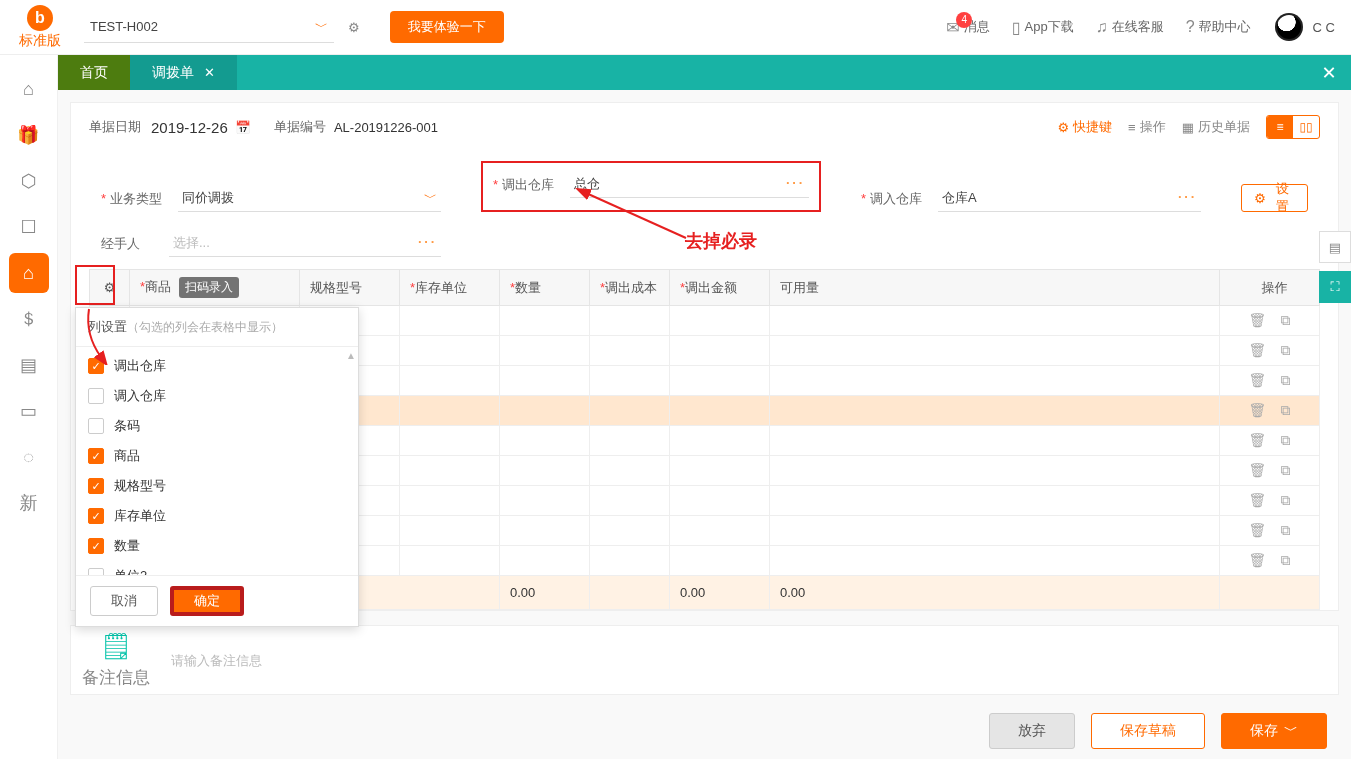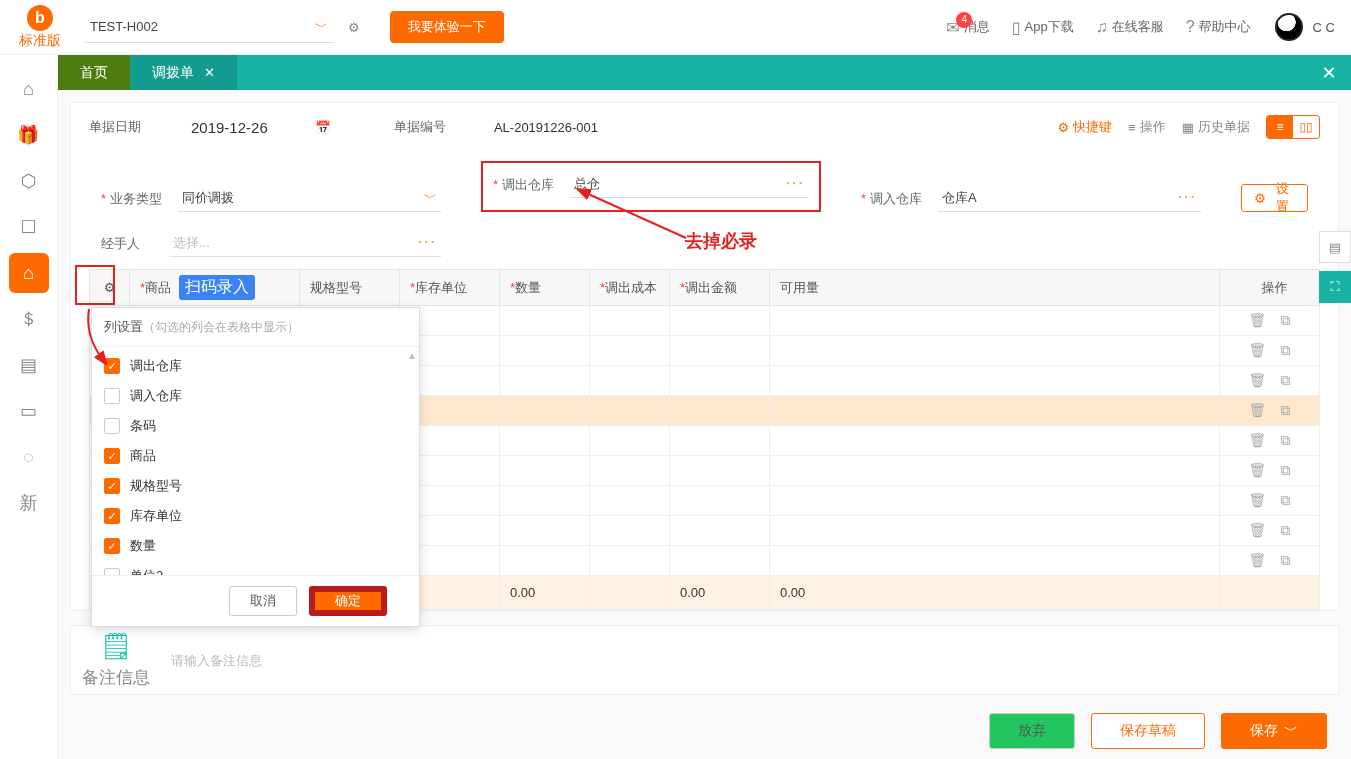--- a/index.html
+++ b/index.html
@@ -34,21 +34,21 @@
 
 .tabstrip { height: 44px; background: #18b3a5; display: flex; align-items: stretch; }
 .tab { display: flex; align-items: center; padding: 0 22px; color: #fff; font-size: 14px; cursor: pointer; }
 .tab.home { background: #4d7c0f; }
 .tab.active { background: #139b90; }
 .tab .close-x { margin-left: 10px; font-size: 13px; }
 .tabstrip .tab-close-all { margin-left: auto; width: 44px; display: flex; align-items: center; justify-content: center; color: #fff; cursor: pointer; font-size:18px; }
 
 
 .content { background: #fff; margin: 12px 12px 0 12px; border: 1px solid #eee; padding: 0 0 0 0; flex: 1; display:flex; flex-direction:column; position:relative; }
-.doc-header { display: flex; align-items: center; padding: 12px 18px; gap: 40px; }
+.doc-header { display: flex; align-items: center; padding: 12px 18px; }
 .doc-header .lbl { color: #666; font-size: 13px; margin-right: 10px; }
 .doc-header .date { color: #333; font-size: 15px; margin-right: 8px; }
 .doc-header .cal { color: #ff6a00; margin-right: 22px; }
 .doc-header .docno-lbl { color: #666; margin-right: 8px; }
 .doc-header .docno { color: #333; }
 .doc-header .right-tools { margin-left: auto; display: flex; align-items: center; gap: 16px; color: #888; }
 .right-tools span { cursor: pointer; display:flex; align-items:center; gap:4px; }
 .right-tools .hk { color: #ff6a00; }
 .view-toggle { display:flex; border:1px solid #ff6a00; border-radius:3px; overflow:hidden; }
 .view-toggle span { width:26px; height:22px; display:flex; align-items:center; justify-content:center; font-size:12px; }
@@ -81,49 +81,49 @@
 .tbl-wrap { position:relative; padding: 0 18px; }
 .tbl { width:100%; border-collapse:collapse; table-layout:fixed; }
 .tbl th { background:#f7f7f7; border:1px solid #e5e5e5; height:36px; font-weight:500; color:#555; font-size:13px; text-align:left; padding-left:10px; }
 .tbl th .req { color:#ff4040; }
 .tbl th.gear-col { width:40px; text-align:center; padding:0; }
 .tbl th.op-col { width:100px; text-align:center; }
 .tbl td { border:1px solid #eee; height:30px; }
 .tbl td.op { text-align:center; color:#999; }
 .tbl tr.hover-row td { background:#ffe7cf; }
 .tbl tfoot td { background:#fff2e4; height:34px; text-align:left; padding-left:10px; color:#333; }
-.scan-btn { display:inline-block; background:#3b82f6; color:#fff; font-size:16px; padding:2px 6px; border-radius:3px; margin-left:8px; }
+.scan-btn { display:inline-block; background:#737373; color:#fff; font-size:12px; padding:2px 6px; border-radius:3px; margin-left:8px; }
 .op-icons { display:flex; gap:14px; justify-content:center; color:#aaa; font-size:14px; }
 
 
-.popover { position:absolute; left:20px; top:38px; width:329px; background:#fff; border:1px solid #ddd; box-shadow:0 3px 10px rgba(0,0,0,0.15); z-index:40; }
+.popover { position:absolute; left:4px; top:38px; width:284px; background:#fff; border:1px solid #ddd; box-shadow:0 3px 10px rgba(0,0,0,0.15); z-index:40; }
 .popover .ptitle { padding:10px 12px; color:#555; font-size:13px; }
 .popover .ptitle .hint { color:#aaa; font-size:12px; }
 .popover .plist { max-height:230px; overflow-y:auto; border-top:1px solid #eee; border-bottom:1px solid #eee; padding:4px 0; }
 .popover .pitem { display:flex; align-items:center; padding:6px 12px; cursor:pointer; }
 .popover .pitem .cb { width:16px; height:16px; border:1px solid #ccc; border-radius:2px; margin-right:10px; display:flex; align-items:center; justify-content:center; font-size:11px; }
 .popover .pitem .cb.on { background:#ff6a00; border-color:#ff6a00; color:#fff; }
-.popover .pactions { display:flex; justify-content:flex-end; gap:12px; padding:10px 32px; }
+.popover .pactions { display:flex; gap:12px; padding:10px 14px; }
 .popover .pactions button { height:30px; padding:0 20px; border-radius:3px; cursor:pointer; font-size:13px; }
 .btn-cancel { background:#fff; border:1px solid #ccc; color:#555; }
-.btn-ok { background:#ff6a00; border:6px solid #b91c1c; color:#fff; }
+.btn-ok { background:#ff6a00; border:4px solid #b91c1c; color:#fff; }
 .popover .scrollbar-arrow { position:absolute; right:2px; top:42px; color:#bbb; font-size:10px; }
 
 
 .remark { margin:14px 12px 0 12px; background:#fff; border:1px solid #eee; display:flex; min-height:70px; }
 .remark .ricon { width:90px; display:flex; flex-direction:column; align-items:center; justify-content:center; color:#00c2a8; }
 .remark .ricon .box-ic { font-size:26px; }
 .remark .ricon .txt { font-size:17px; color:#888; margin-top:4px; }
 .remark input { flex:1; border:none; outline:none; padding:0 10px; font-size:13px; }
 .remark input::placeholder { color:#bbb; }
 
 
 .footer { display:flex; justify-content:flex-end; align-items:center; gap:16px; padding:18px 24px 10px 0; }
 .footer button { height:36px; padding:0 28px; border-radius:3px; font-size:14px; cursor:pointer; }
-.btn-discard { background:#22c55e; border:1px solid #ccc; color:#555; }
+.btn-discard { background:#e5e5e5; border:1px solid #ccc; color:#555; }
 .btn-draft { background:#fff; border:1px solid #ff6a00; color:#ff6a00; }
 .btn-save { background:#ff6a00; border:1px solid #ff6a00; color:#fff; display:flex; align-items:center; gap:6px; }
 
 
 .float-right { position:absolute; right:0; top:176px; display:flex; flex-direction:column; gap:8px; }
 .float-right span { width:32px; height:32px; display:flex; align-items:center; justify-content:center; border:1px solid #ddd; color:#888; background:#fff; cursor:pointer; }
 .float-right span.teal { background:#18b3a5; color:#fff; border-color:#18b3a5; }
 </style>
 </head>
 <body>

